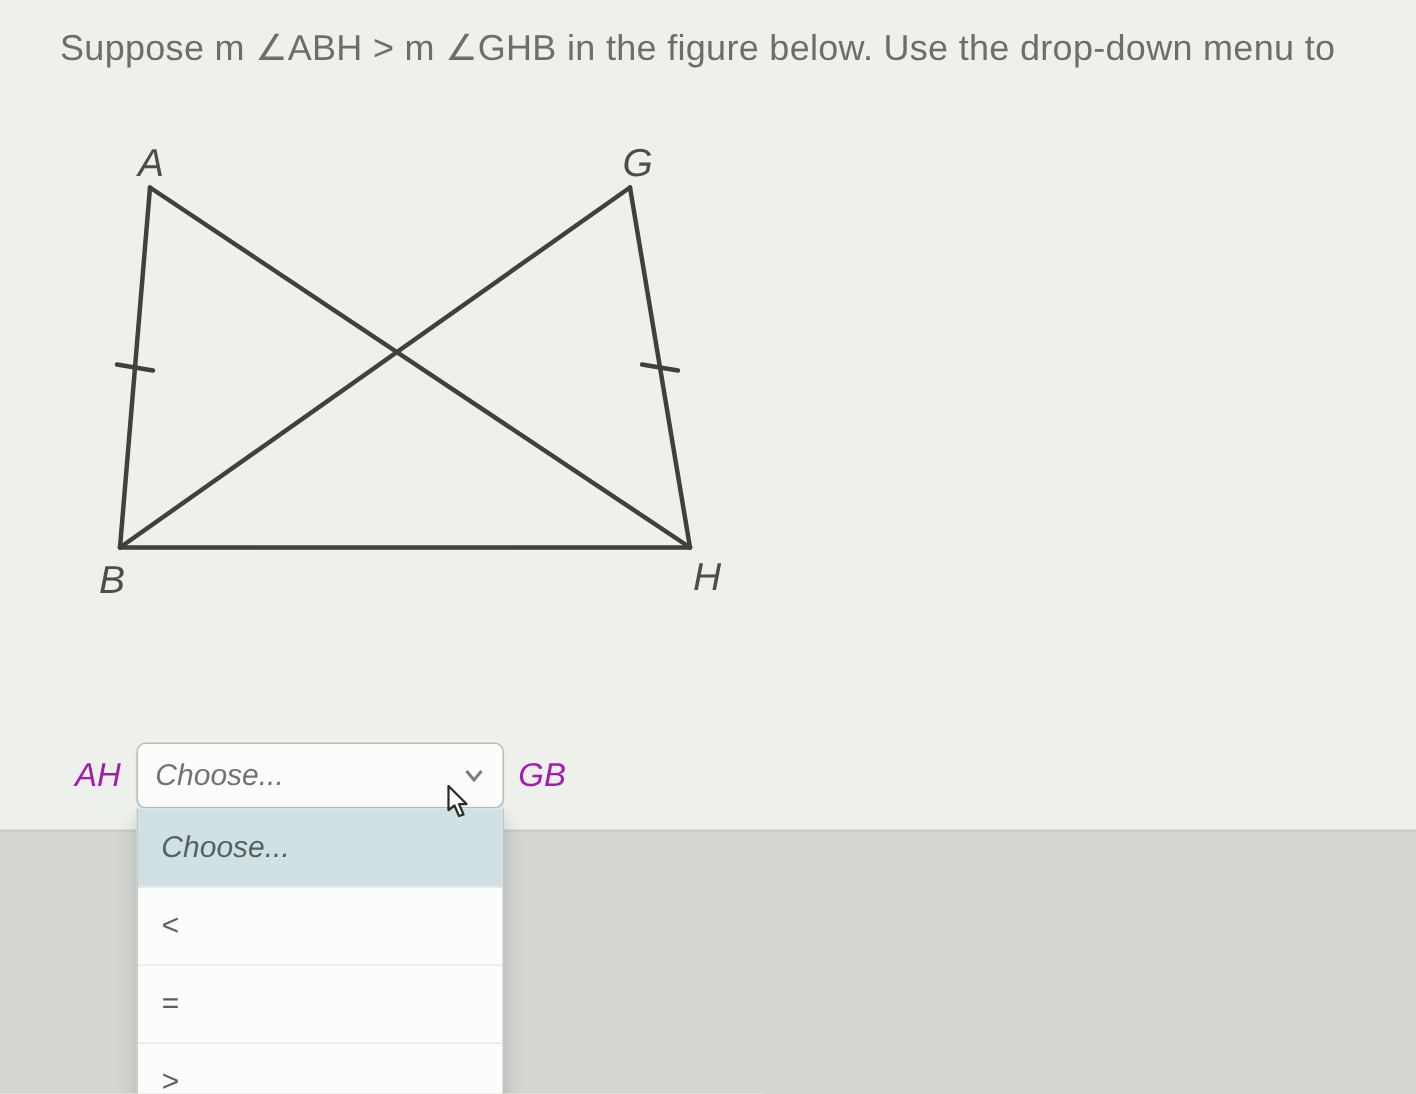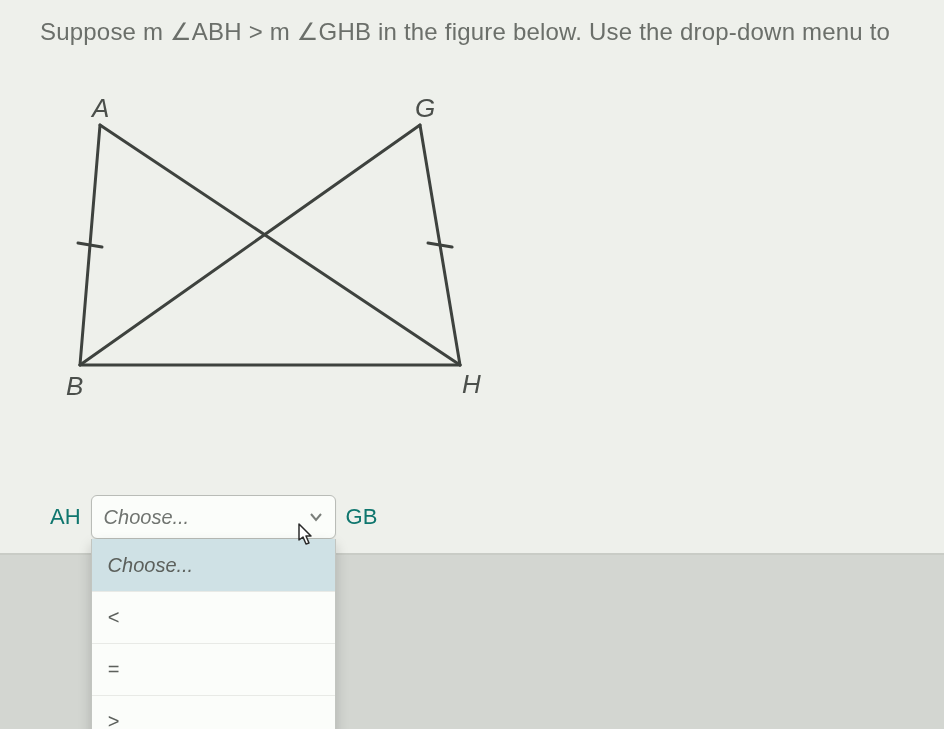--- a/index.html
+++ b/index.html
@@ -57,21 +57,22 @@
   .answer-row {
     position: absolute;
     left: 50px;
     top: 495px;
     display: flex;
     align-items: center;
     gap: 10px;
     font-size: 22px;
   }
   .math-label {
-    color: #0f766e;
+    font-style: italic;
+    color: #a21caf;
     font-size: 22px;
   }
 
   .dropdown {
     position: relative;
     width: 245px;
     font-style: italic;
   }
   .dd-button {
     width: 245px;

